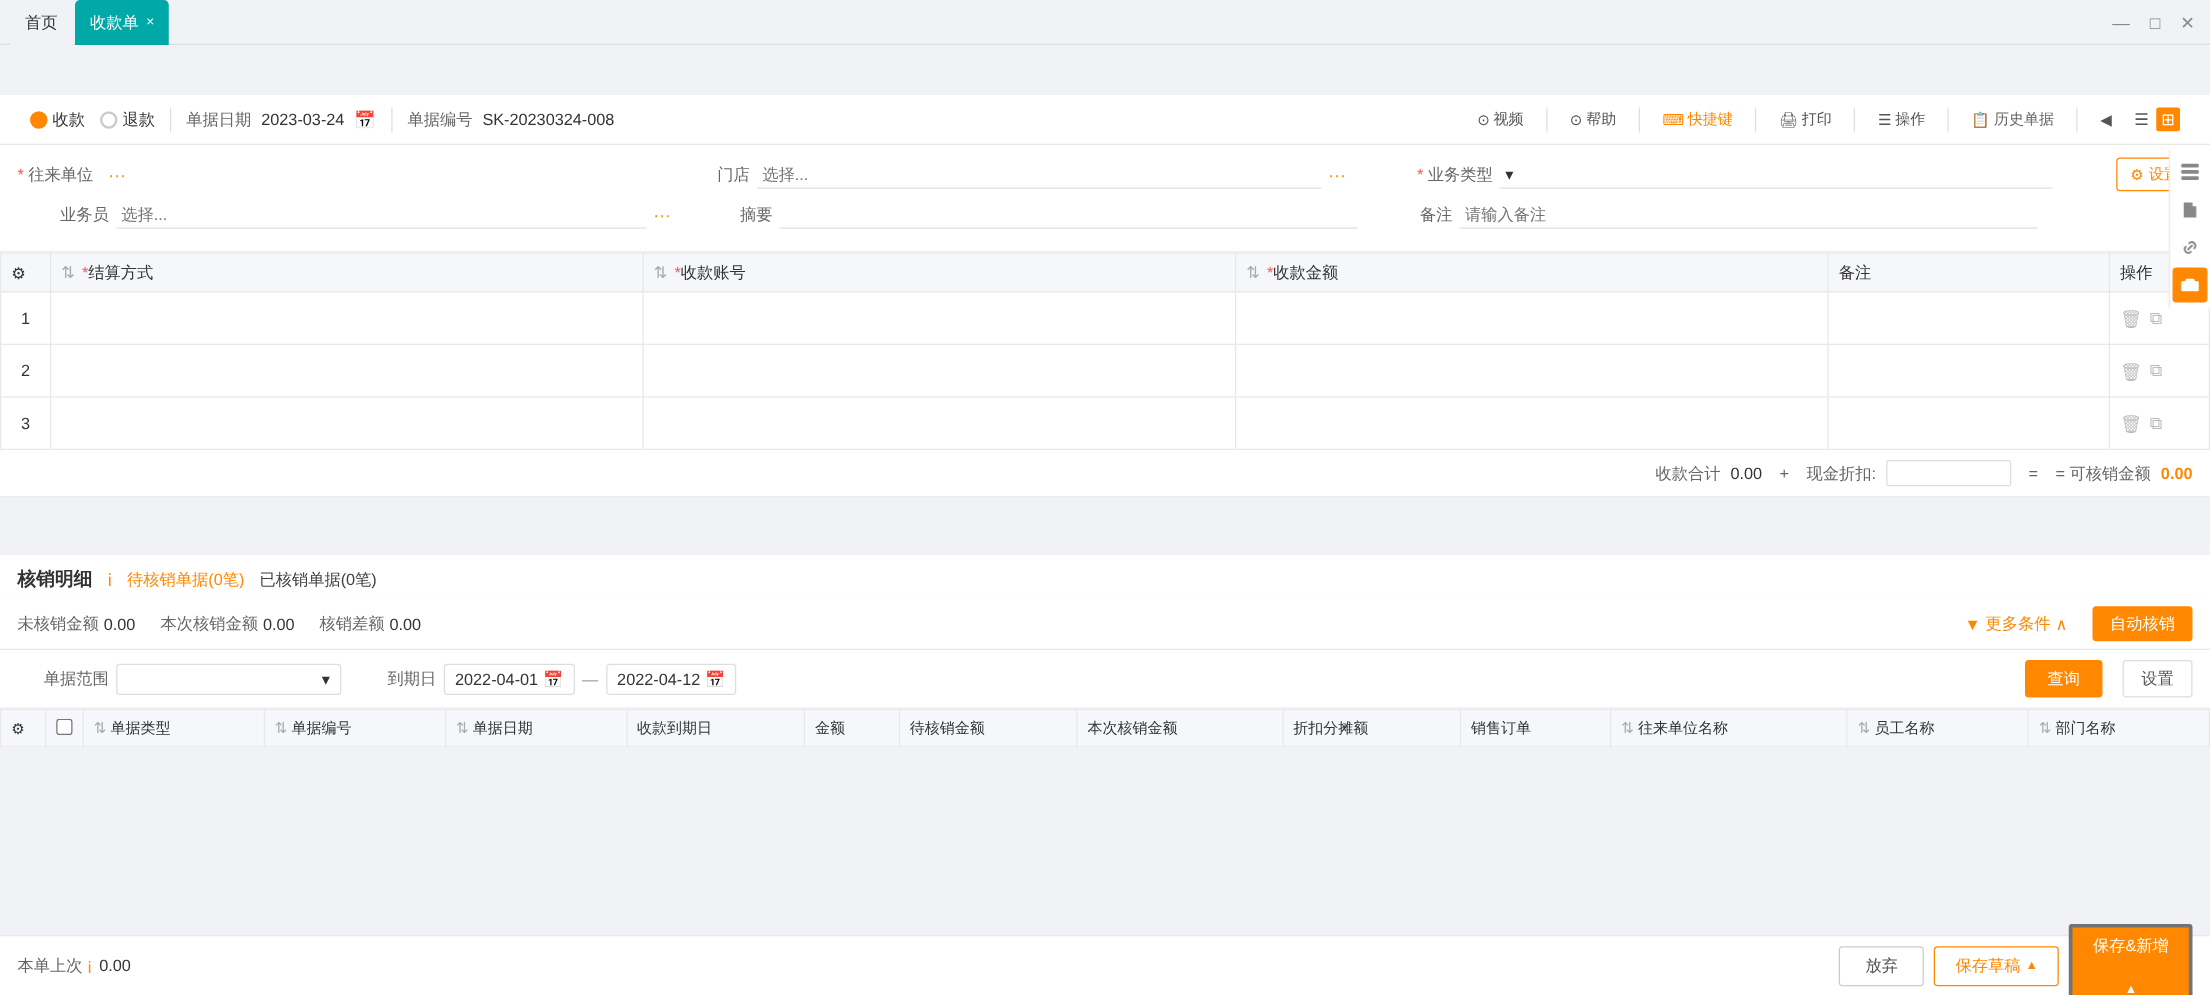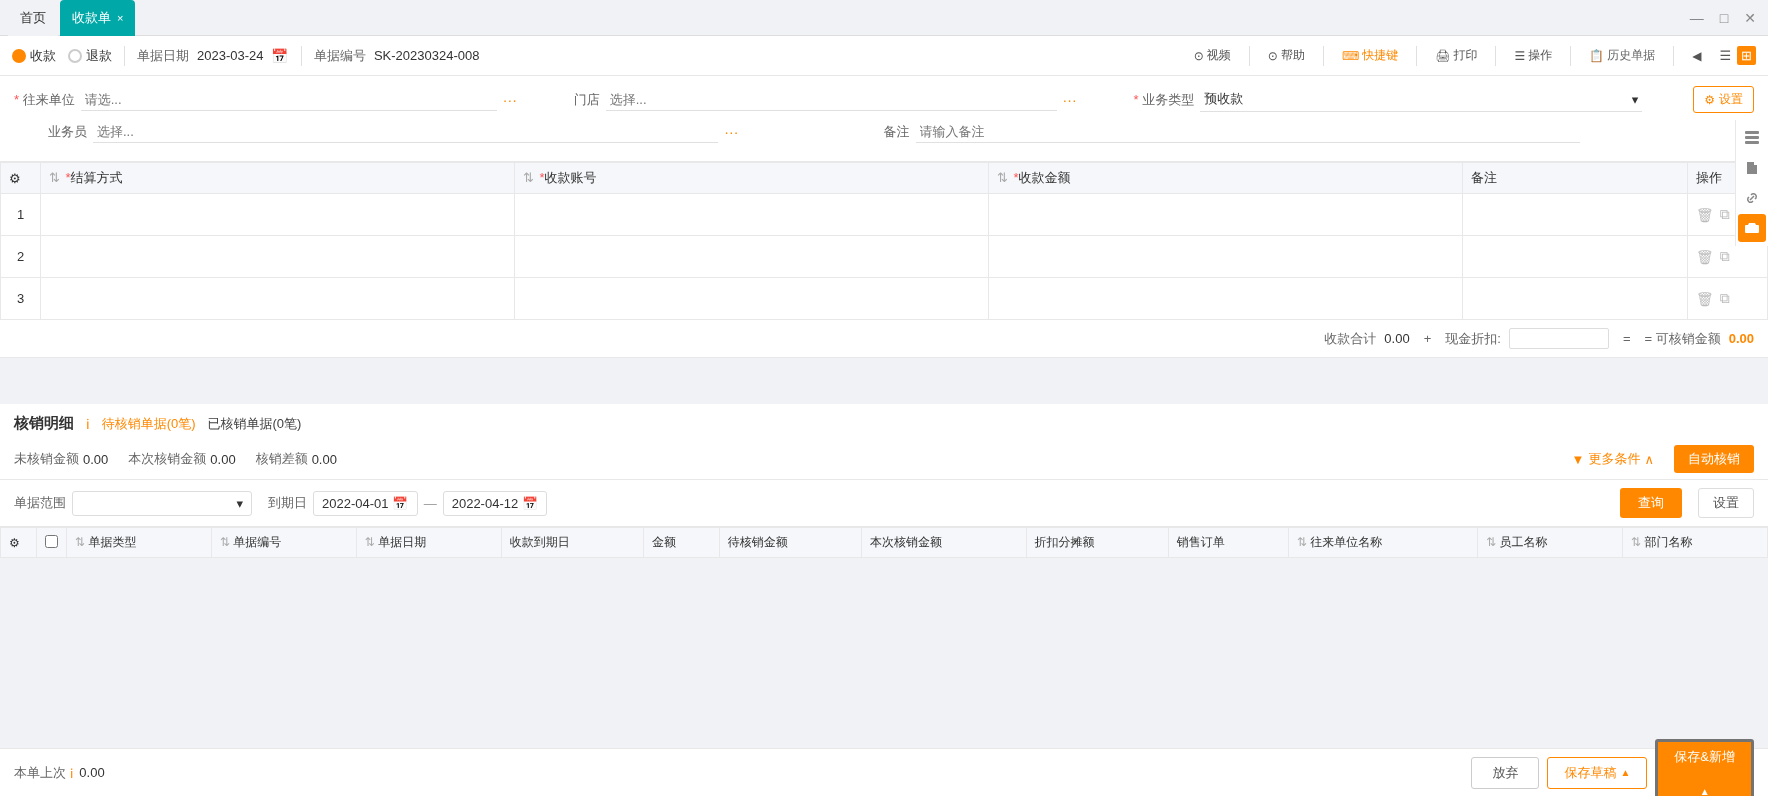--- a/index.html
+++ b/index.html
@@ -17,21 +17,21 @@
     }
     .tab-item.active {
       background: #00a8a8; color: #fff;
     }
     .tab-close { margin-left: 6px; font-size: 11px; cursor: pointer; }
     .tab-home { background: #f0f2f5; color: #333; }
 
     
     .toolbar {
       display: flex; align-items: center; background: #fff; height: 40px;
-      border-bottom: 1px solid #e8e8e8; padding: 0 12px; gap: 8px;
+      border-bottom: 1px solid #e8e8e8; padding: 0 24px; gap: 8px; margin-top: 40px;
     }
     .radio-group { display: flex; align-items: center; gap: 12px; }
     .radio-item { display: flex; align-items: center; gap: 4px; cursor: pointer; }
     .radio-dot { width: 14px; height: 14px; border-radius: 50%; border: 2px solid #ccc; }
     .radio-dot.active { border-color: #ff8800; background: #ff8800; }
     .divider-v { width: 1px; height: 20px; background: #e0e0e0; margin: 0 4px; }
     .toolbar-label { color: #666; }
     .toolbar-value { color: #333; font-weight: 500; }
     .toolbar-btn {
       display: flex; align-items: center; gap: 3px; cursor: pointer; color: #555;
@@ -119,21 +119,21 @@
     .auto-clear-btn {
       padding: 5px 14px; background: #ff8800; color: #fff; border: none;
       border-radius: 3px; cursor: pointer; font-size: 13px;
     }
 
     
     .filter-row {
       background: #fff; padding: 8px 14px; display: flex; align-items: center; gap: 16px;
       border-bottom: 1px solid #e8e8e8;
     }
-    .filter-field { display: flex; align-items: center; gap: 6px; }
+    .filter-field { display: flex; align-items: center; gap: 6px; margin-left: 21px; }
     .filter-label { color: #666; white-space: nowrap; }
     .filter-select {
       border: 1px solid #ddd; border-radius: 3px; padding: 4px 8px; min-width: 120px;
       display: flex; align-items: center; justify-content: space-between; cursor: pointer;
     }
     .date-input {
       border: 1px solid #ddd; border-radius: 3px; padding: 4px 8px; min-width: 100px;
       display: flex; align-items: center; gap: 4px; cursor: pointer;
     }
     .date-sep { color: #999; }
@@ -284,59 +284,61 @@
 <div class="main-scroll">
 
   <div class="form-area">
     <div class="form-row">
 
       <div class="form-field" style="flex:2;">
         <span class="field-label">
           <span class="required">*</span>
           <span>往来单位</span>
         </span>
-        <input class="field-input" type="text" placeholder="请选..." style="">
         <span class="more-btn">···</span>
       </div>
       <div style="flex:0.2;"></div>
 
       <div class="form-field" style="flex:2;">
         <span class="field-label">门店</span>
         <input class="field-input" type="text" placeholder="选择..." style="">
         <span class="more-btn">···</span>
       </div>
       <div style="flex:0.2;"></div>
 
       <div class="form-field" style="flex:2;">
         <span class="field-label">
           <span class="required">*</span>
           <span>业务类型</span>
         </span>
         <div class="field-select">
-          <span class="field-select-val">预收款</span>
           <span>▾</span>
         </div>
       </div>
       <div style="flex:0.2;"></div>
 
       <div class="settings-btn">
         <span>⚙</span>
         <span>设置</span>
       </div>
     </div>
 
     <div class="form-row">
 
       <div class="form-field" style="flex:2;margin-left:34px;">
         <span class="field-label">业务员</span>
         <input class="field-input" type="text" placeholder="选择..." style="">
         <span class="more-btn">···</span>
       </div>
       <div style="flex:0.2;"></div>
 
+      <div class="form-field" style="flex:2;">
+        <span class="field-label">摘要</span>
+        <input class="field-input" type="text" style="">
+      </div>
       <div style="flex:0.2;"></div>
 
       <div class="form-field" style="flex:2;">
         <span class="field-label">备注</span>
         <input class="field-input" type="text" placeholder="请输入备注" style="">
       </div>
       <div style="flex:0.2;"></div>
       <div style="flex:0.3;"></div>
     </div>
   </div>

